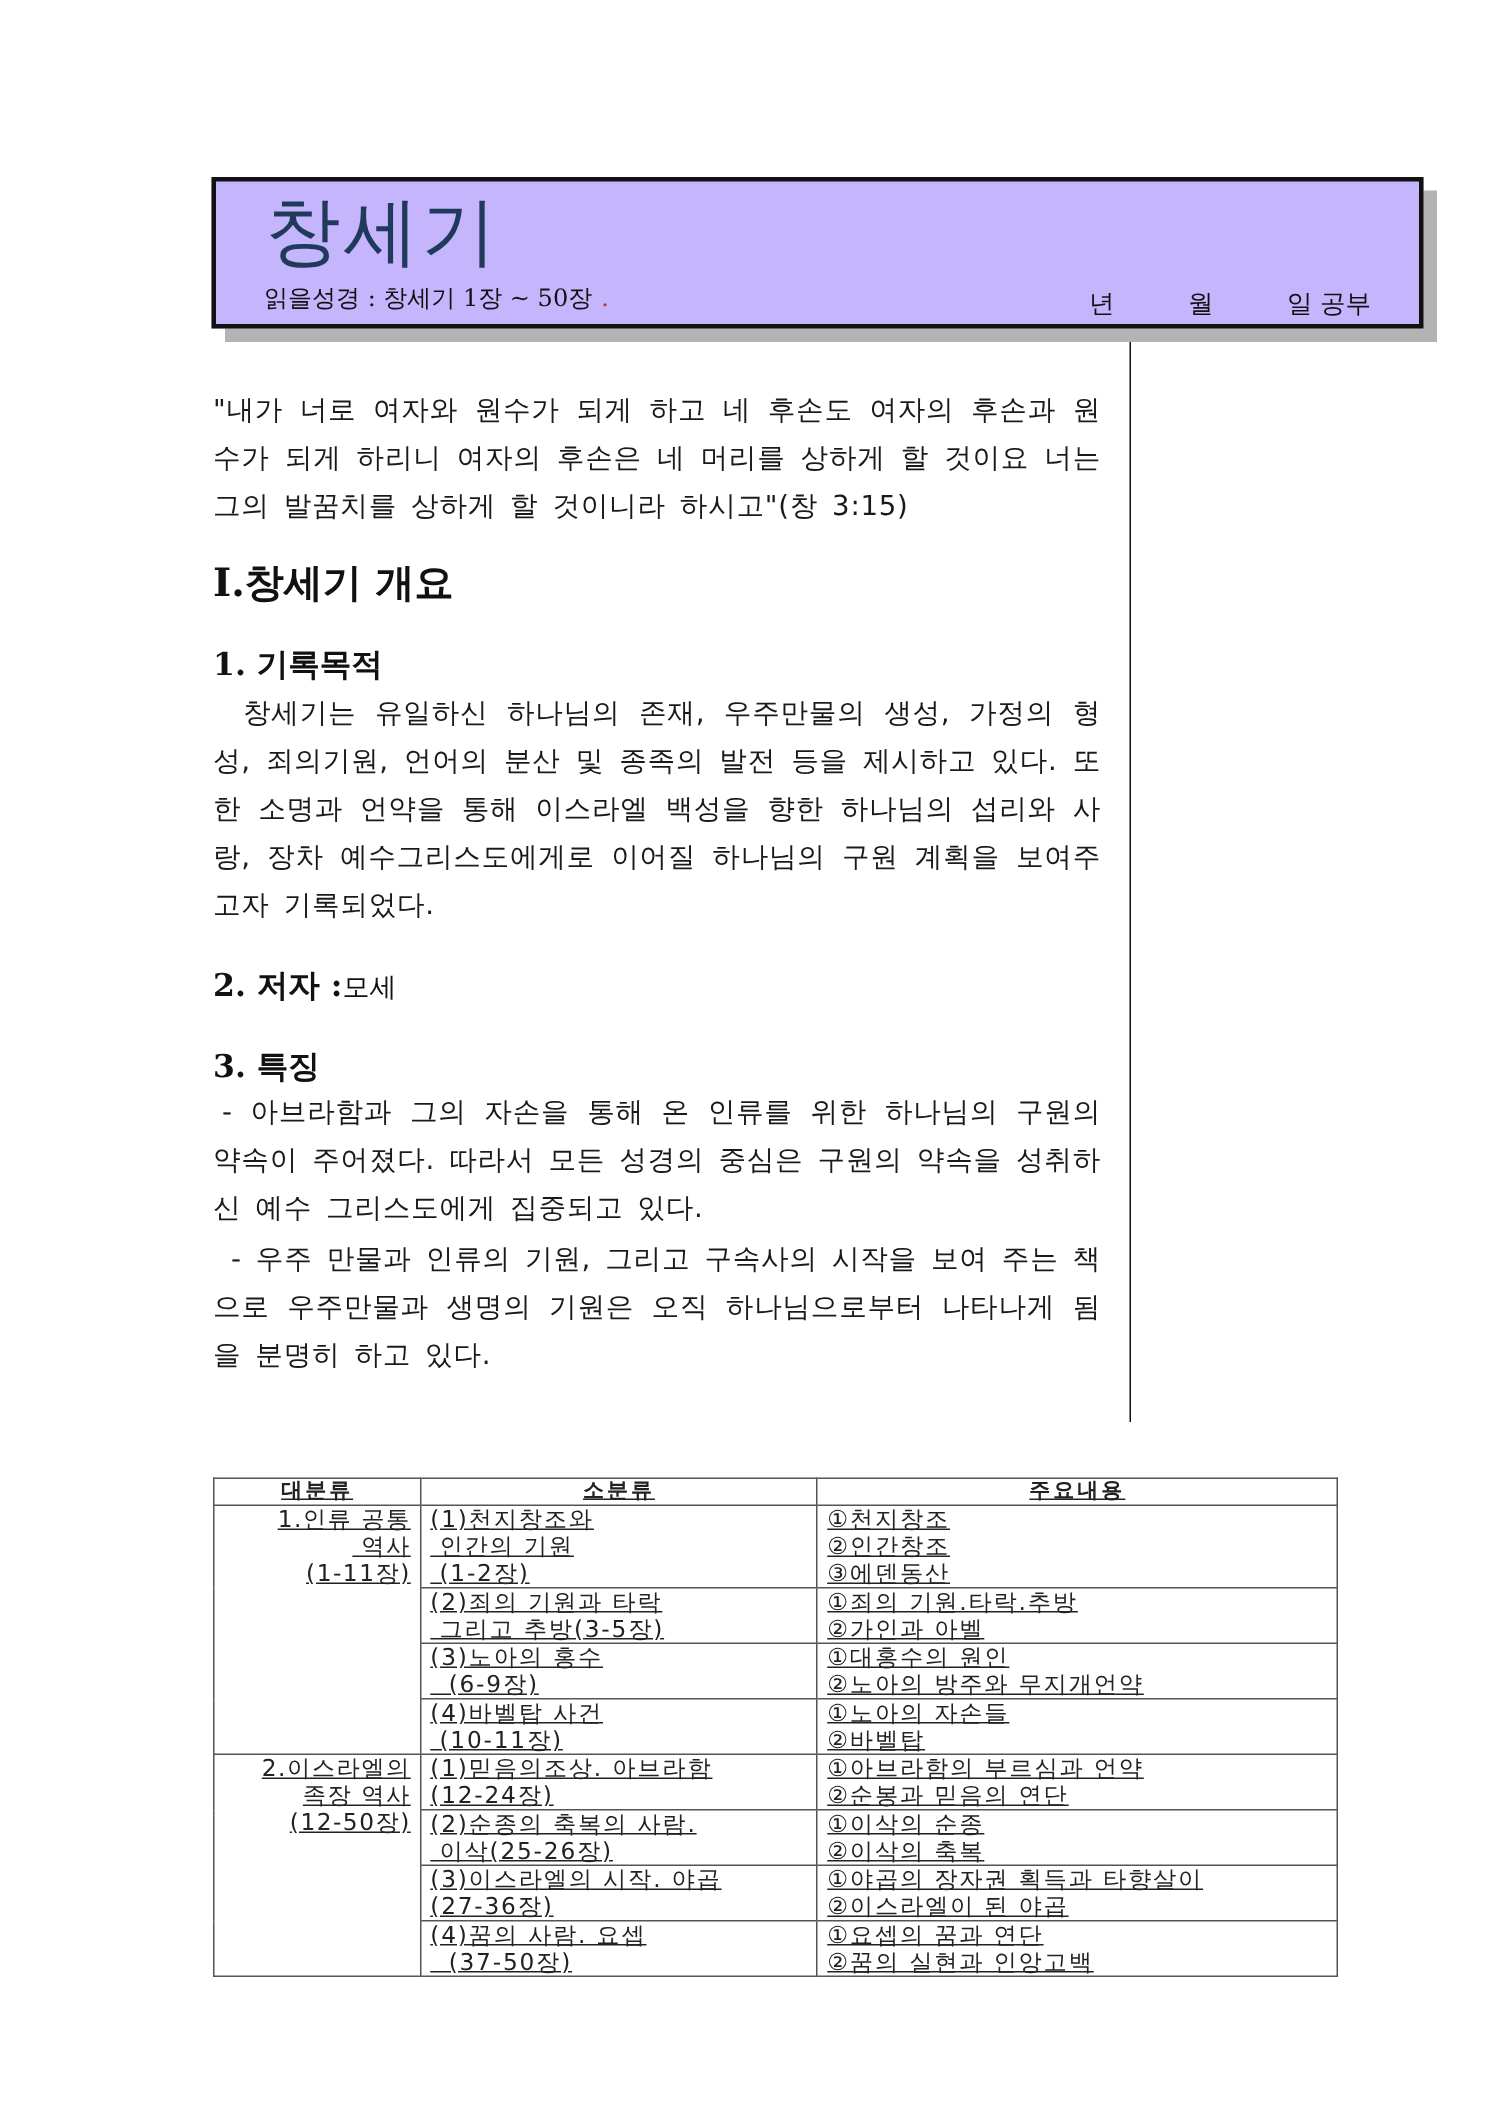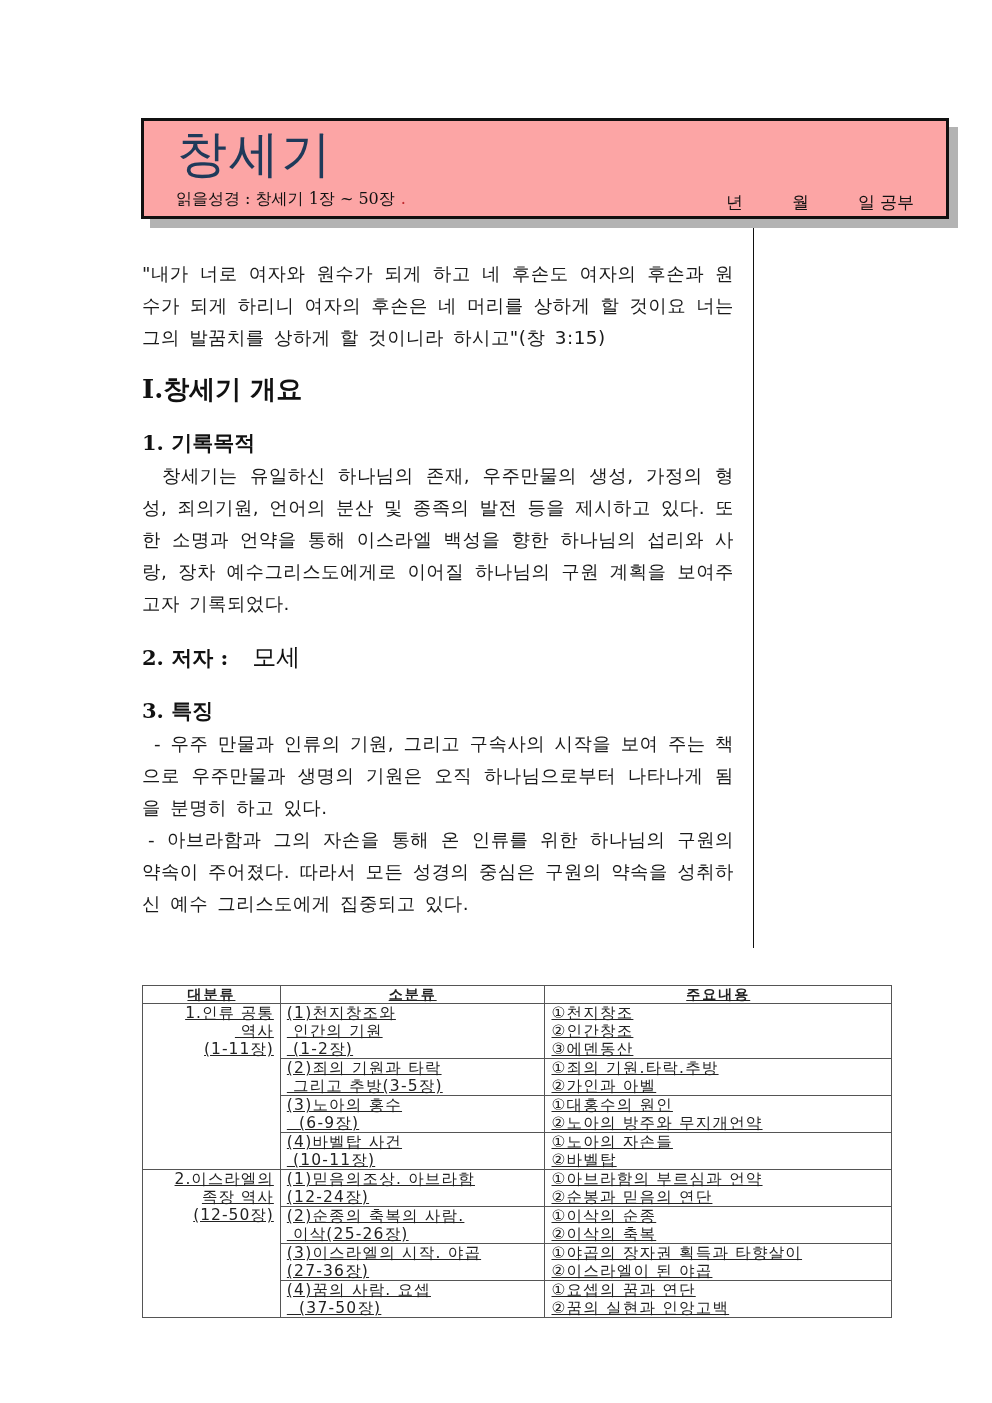--- a/index.html
+++ b/index.html
@@ -5,21 +5,21 @@
     * { margin: 0; padding: 0; box-sizing: border-box; }
     html, body { width: 992px; height: 1403px; background: #ffffff; }
     body { position: relative; font-family: "DejaVu Sans", "Liberation Sans", sans-serif; color: #1a1a1a; overflow: hidden; }
 
     .header-shadow {
       position: absolute; left: 150px; top: 127px; width: 808px; height: 101px;
       background: #b3b3b3;
     }
     .header-box {
       position: absolute; left: 141px; top: 118px; width: 808px; height: 101px;
-      background: #fca5a5; border: 3px solid #111111;
+      background: #c4b5fd; border: 3px solid #111111;
     }
     .book-title {
       position: absolute; left: 33px; top: -2px;
       font-family: "DejaVu Sans", sans-serif; font-size: 50px; font-weight: 300;
       color: #1f3a5a; letter-spacing: 2px; line-height: 70px;
     }
     .reading-line {
       position: absolute; left: 32px; top: 68px;
       font-family: "DejaVu Serif", serif; font-size: 16px; color: #111;
     }
@@ -41,21 +41,21 @@
     }
     .quote { height: 96px; }
     .section-heading {
       font-family: "DejaVu Serif", serif; font-size: 26px; font-weight: bold; color: #111;
       margin-top: 18px; height: 34px; line-height: 34px;
     }
     .sub-heading {
       font-family: "DejaVu Serif", serif; font-size: 21px; font-weight: bold; color: #111;
       line-height: 30px; height: 30px;
     }
-    .sub-heading .inline-val { font-family: "DejaVu Sans", sans-serif; font-weight: normal; font-size: 24px; margin-left: 24px; }
+    .sub-heading .inline-val { font-family: "DejaVu Sans", sans-serif; font-weight: normal; font-size: 18px; margin-left: 0; }
 
     table.summary-table {
       position: absolute; left: 142px; top: 985px; width: 750px;
       border-collapse: collapse; font-family: "DejaVu Sans", sans-serif; font-size: 15.5px; color: #222;
     }
     table.summary-table th, table.summary-table td {
       border: 1.5px solid #555; vertical-align: top; padding: 0 6px; line-height: 18px; text-decoration: underline;
     }
     table.summary-table th {
       height: 18px; font-weight: bold; font-size: 14px; text-align: center; line-height: 17px; letter-spacing: 2px;
@@ -90,22 +90,22 @@
   <h1 class="section-heading">Ⅰ.창세기 개요</h1>
 
   <h2 class="sub-heading" style="margin-top:22px">1. 기록목적</h2>
   <p class="body-text" style="text-indent:20px; margin-top:2px">창세기는 유일하신 하나님의 존재, 우주만물의 생성, 가정의 형성, 죄의기원, 언어의 분산 및 종족의 발전 등을 제시하고 있다. 또한 소명과 언약을 통해 이스라엘 백성을 향한 하나님의 섭리와 사랑, 장차 예수그리스도에게로 이어질 하나님의 구원 계획을 보여주고자 기록되었다.</p>
 
   <h2 class="sub-heading" style="margin-top:22px">
     <span>2. 저자 :</span><span class="inline-val">모세</span>
   </h2>
 
   <h2 class="sub-heading" style="margin-top:24px">3. 특징</h2>
+  <p class="body-text" style="text-indent:6px">- 아브라함과 그의 자손을 통해 온 인류를 위한 하나님의 구원의 약속이 주어졌다. 따라서 모든 성경의 중심은 구원의 약속을 성취하신 예수 그리스도에게 집중되고 있다.</p>
   <p class="body-text" style="text-indent:12px; margin-top:2px">- 우주 만물과 인류의 기원, 그리고 구속사의 시작을 보여 주는 책으로 우주만물과 생명의 기원은 오직 하나님으로부터 나타나게 됨을 분명히 하고 있다.</p>
-  <p class="body-text" style="text-indent:6px">- 아브라함과 그의 자손을 통해 온 인류를 위한 하나님의 구원의 약속이 주어졌다. 따라서 모든 성경의 중심은 구원의 약속을 성취하신 예수 그리스도에게 집중되고 있다.</p>
 </div>
 
 <table class="summary-table">
   <thead>
     <tr>
       <th class="col-major">대분류</th>
       <th class="col-minor">소분류</th>
       <th class="col-content">주요내용</th>
     </tr>
   </thead>

